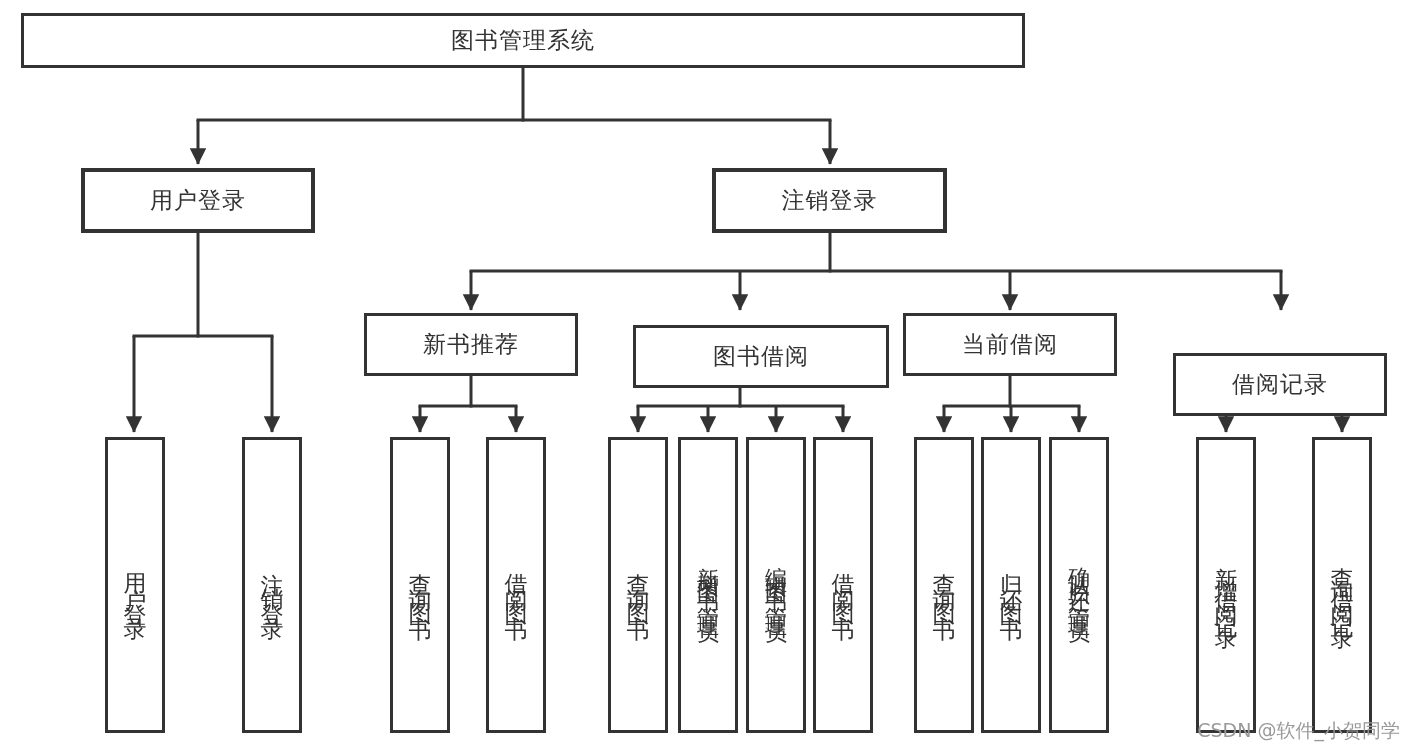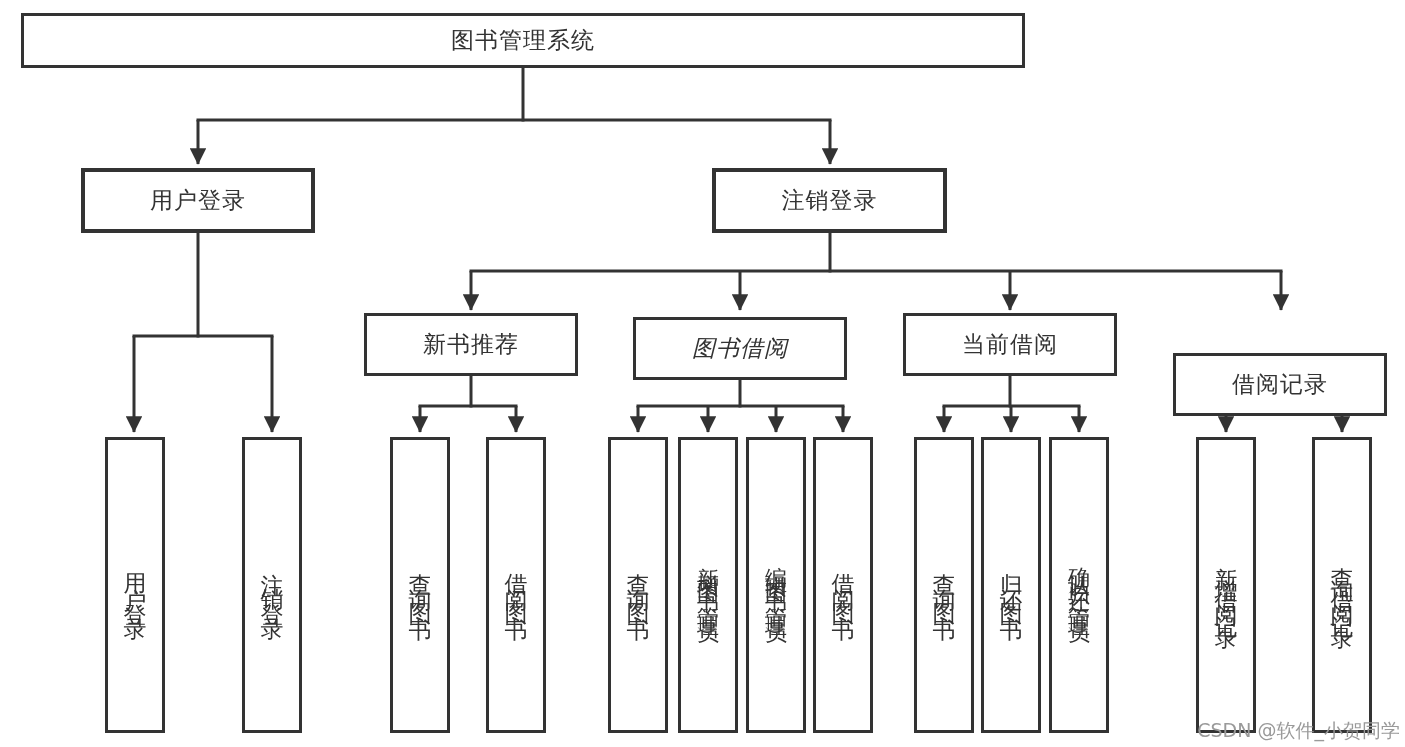--- a/index.html
+++ b/index.html
@@ -125,21 +125,21 @@
   <div class="node hnode l2-node" style="left:81px; top:168px; width:234px; height:65px;">
     <span>用户登录</span>
   </div>
   <div class="node hnode l2-node" style="left:712px; top:168px; width:235px; height:65px;">
     <span>注销登录</span>
   </div>
 
   <div class="node hnode" style="left:364px; top:313px; width:214px; height:63px;">
     <span>新书推荐</span>
   </div>
-  <div class="node hnode" style="left:633px; top:317px; width:214px; height:63px;font-style:italic;">
+  <div class="node hnode" style="left:633px; top:325px; width:256px; height:63px;">
     <span>图书借阅</span>
   </div>
   <div class="node hnode" style="left:903px; top:313px; width:214px; height:63px;">
     <span>当前借阅</span>
   </div>
   <div class="node hnode" style="left:1173px; top:313px; width:214px; height:63px;margin-top:40px;">
     <span>借阅记录</span>
   </div>
 
   <div class="node vnode len4" style="left:105px;">

